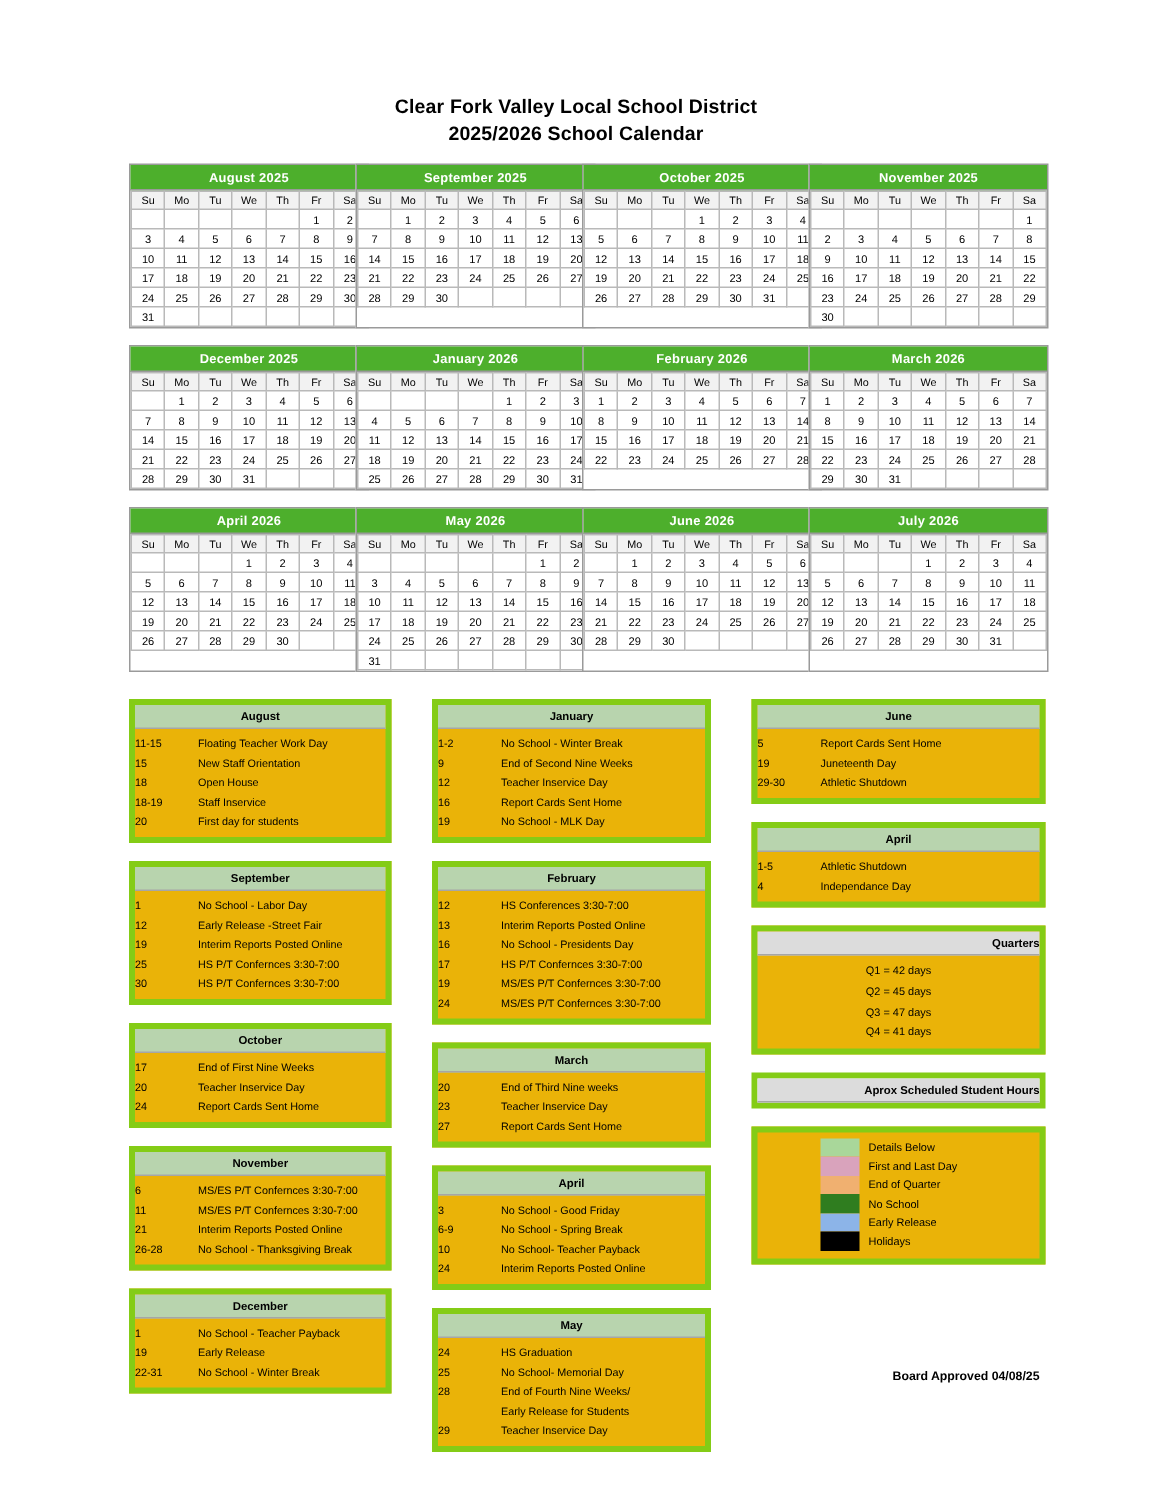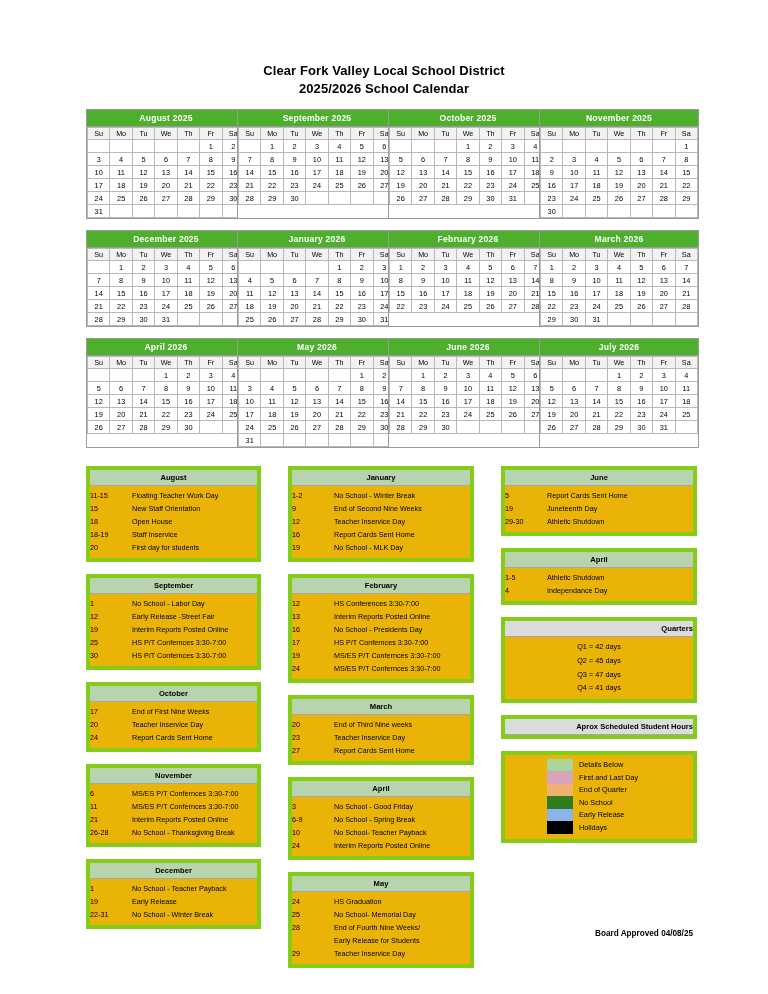--- a/index.html
+++ b/index.html
@@ -152,21 +152,21 @@
     margin-left: 42px;
     flex: 0 0 26px;
     border: 0;
   }
   .key-label { padding-left: 6px; }
 
   
   .footer {
     position: absolute;
     right: 75px;
-    bottom: 56px;
+    bottom: 72px;
     font-size: 8.2px;
     font-weight: bold;
   }
 </style>
 </head>
 <body>
 
 <div class="page">
 
   <div class="title-block">

